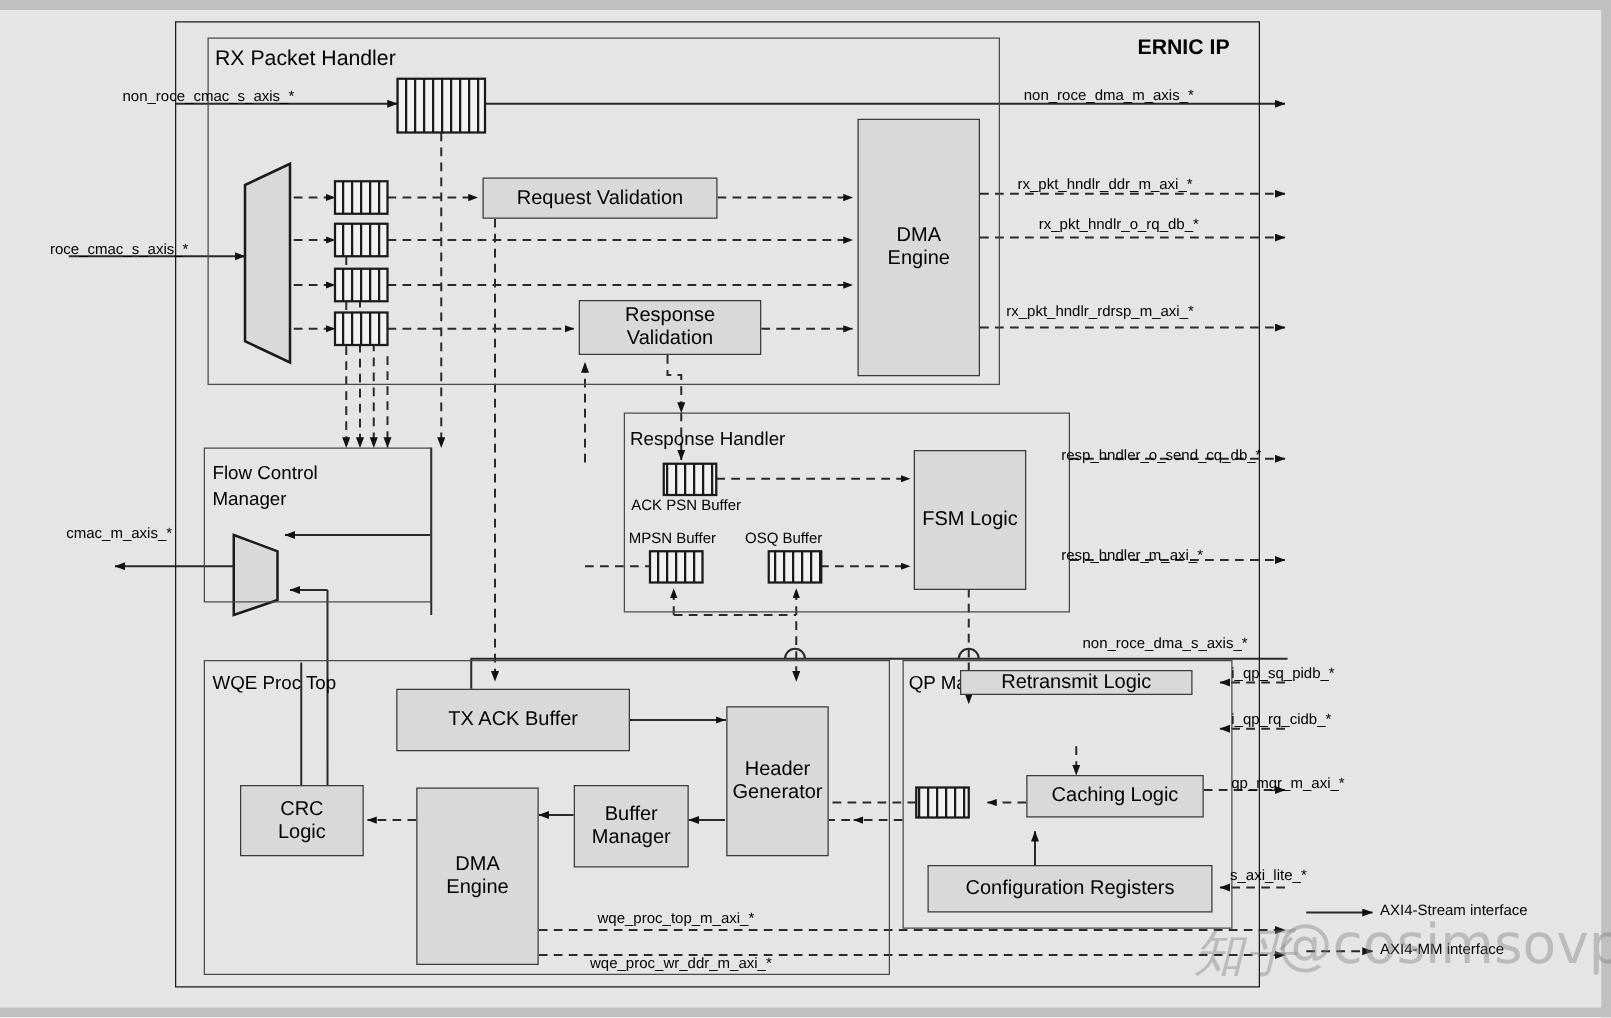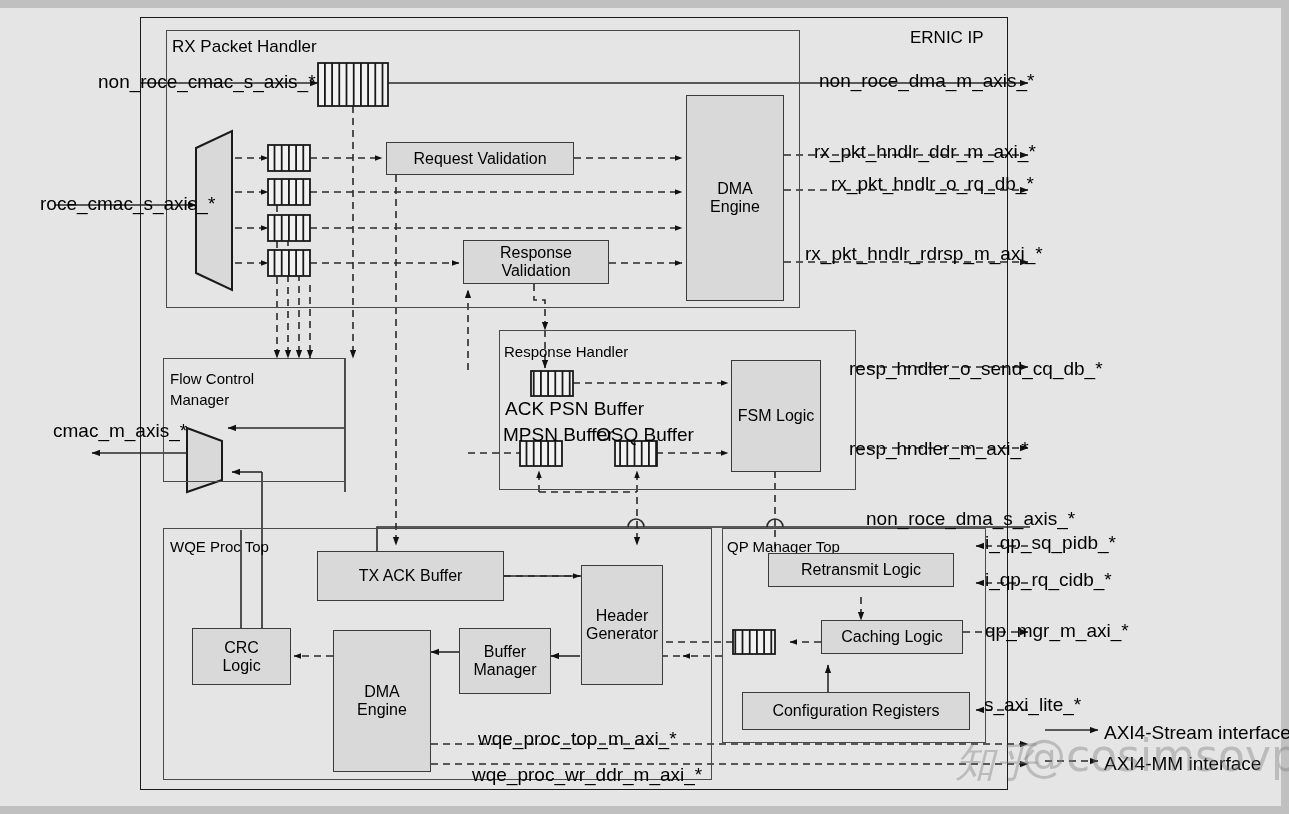--- a/index.html
+++ b/index.html
@@ -16,21 +16,21 @@
   #diagram { position: absolute; left: 0; top: 0; }
   .lbl {
     position: absolute;
     font-family: "Liberation Sans", sans-serif;
     color: #000;
     white-space: nowrap;
     line-height: 1.15;
   }
   .t17 { font-size: 17px; }
   .t15 { font-size: 15px; }
-  .t14 { font-size: 19px; }
+  .t14 { font-size: 12px; }
   .blockbox {
     position: absolute;
     background: #d9d9d9;
     border: 1.6px solid #3b3b3b;
     display: flex; align-items: center; justify-content: center;
     text-align: center;
     font-size: 16px;
     color: #000;
     box-sizing: border-box;
   }
@@ -233,21 +233,21 @@
   <div class="groupbox" style="left:163px; top:358px; width:182px; height:124px;"></div>
 
   <div class="groupbox" style="left:499px; top:330px; width:357px; height:160px;"></div>
 
   <div class="groupbox" style="left:163px; top:528px; width:549px; height:252px;"></div>
 
   <div class="groupbox" style="left:722px; top:528px; width:264px; height:215px;"></div>
 
   <div class="lbl t17" style="left:172px; top:37px;">RX Packet Handler</div>
 
-  <div class="lbl t17" style="left:910px; top:28px;">ERNIC IP</div>
+  <div class="lbl t17" style="left:910px; top:28px;font-weight:bold;">ERNIC IP</div>
 
   <div class="lbl t15" style="left:170px; top:370px;">Flow Control</div>
   <div class="lbl t15" style="left:170px; top:391px;">Manager</div>
 
   <div class="lbl t15" style="left:504px; top:343px;">Response Handler</div>
 
   <div class="lbl t15" style="left:170px; top:538px;">WQE Proc Top</div>
 
   <div class="lbl t15" style="left:727px; top:538px;">QP Manager Top</div>
 
@@ -286,21 +286,21 @@
   <div class="blockbox" style="left:459px; top:628px; width:92px; height:66px; flex-direction:column;">
     <span>Buffer</span>
     <span>Manager</span>
   </div>
 
   <div class="blockbox" style="left:581px; top:565px; width:82px; height:120px; flex-direction:column;">
     <span>Header</span>
     <span>Generator</span>
   </div>
 
-  <div class="blockbox" style="left:768px; top:553px; width:186px; height:34px;">
+  <div class="blockbox" style="left:768px; top:536px; width:186px; height:20px;">
     <span>Retransmit Logic</span>
   </div>
 
   <div class="blockbox" style="left:821px; top:620px; width:142px; height:34px;">
     <span>Caching Logic</span>
   </div>
 
   <div class="blockbox" style="left:742px; top:692px; width:228px; height:38px;text-align:center;">
     <span>Configuration Registers</span>
   </div>

